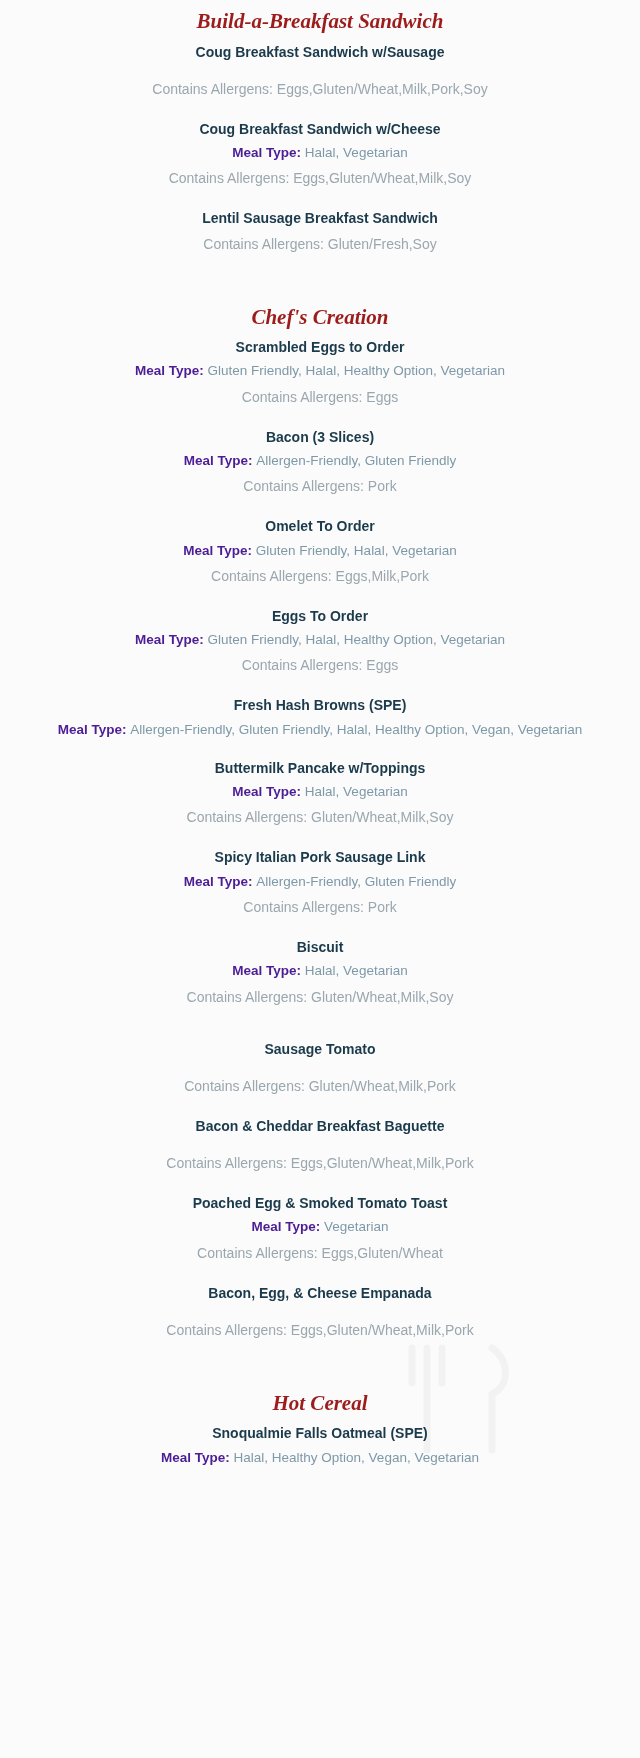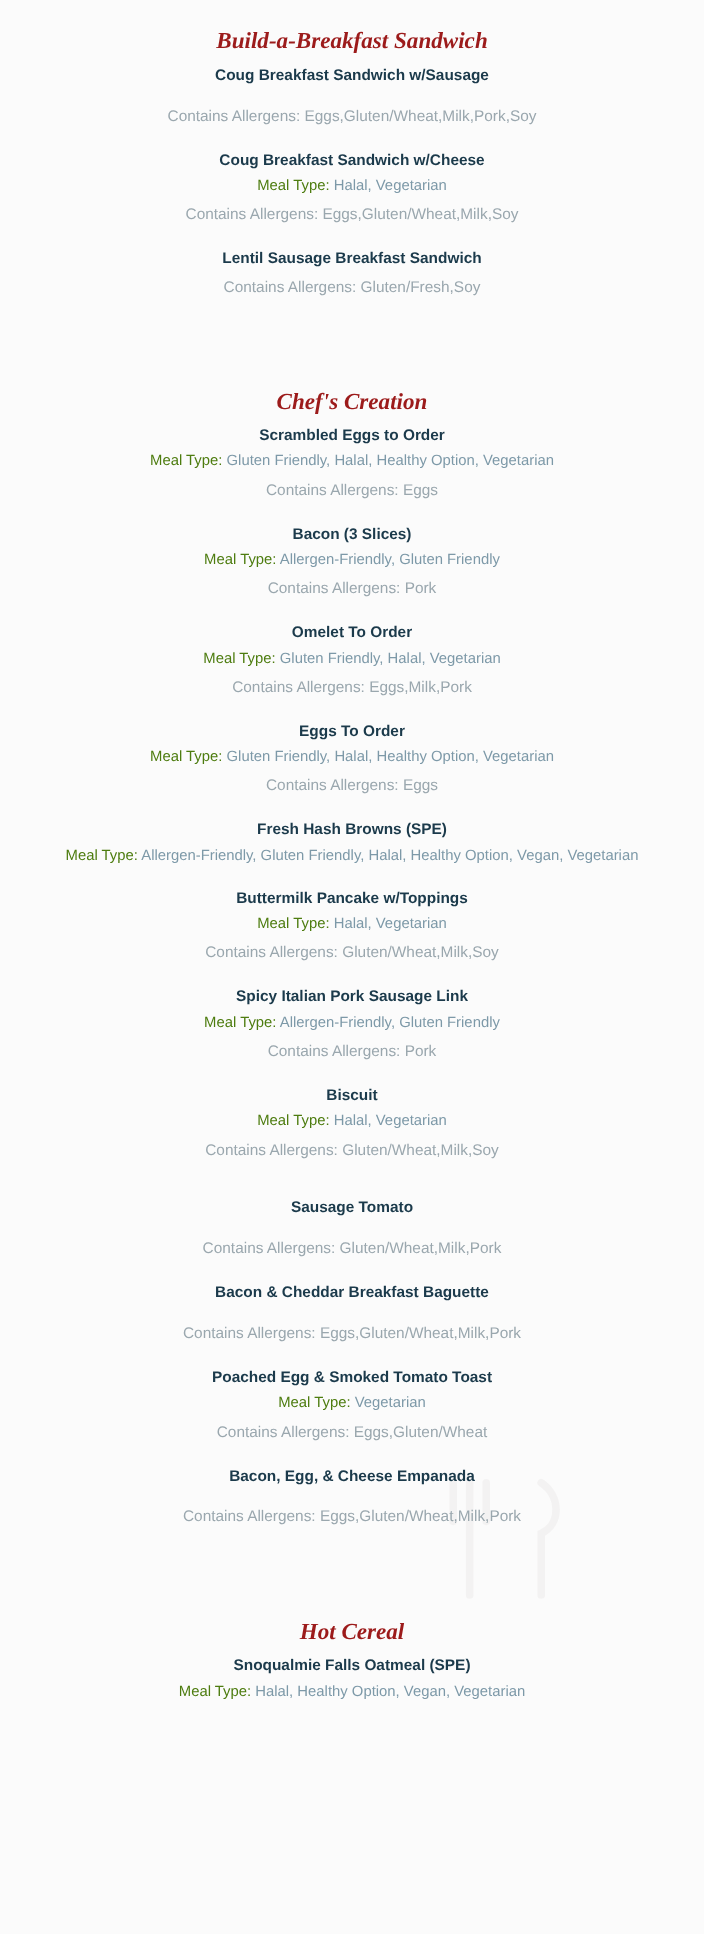--- a/index.html
+++ b/index.html
@@ -40,21 +40,21 @@
     right: 108px;
     bottom: 300px;
     width: 150px;
     height: 120px;
     z-index: 0;
     opacity: .55;
   }
 
   .content { position: relative; z-index: 2; }
 
-  .section { margin: 16px; }
+  .section { margin: 0; }
 
   .section-title {
     font-family: "Liberation Serif", serif;
     font-style: italic;
     font-weight: 700;
     color: #9c1b1b;
     font-size: 21px;
     text-align: center;
     margin: 0;
     padding: 0 20px;
@@ -75,22 +75,22 @@
 
   .meal-type {
     font-size: 13.5px;
     color: #7d99a8;
     text-align: center;
     margin: 0;
     padding: 2px 24px 2px 24px;
     line-height: 1.5;
   }
   .meal-type .label {
-    color: #4d7c0f;
-    font-weight: 400;
+    color: #4c1d95;
+    font-weight: 700;
   }
 
   .allergens {
     font-size: 14px;
     color: #9aa7ae;
     text-align: center;
     margin: 0;
     padding: 3px 24px 3px 24px;
     line-height: 1.5;
   }

